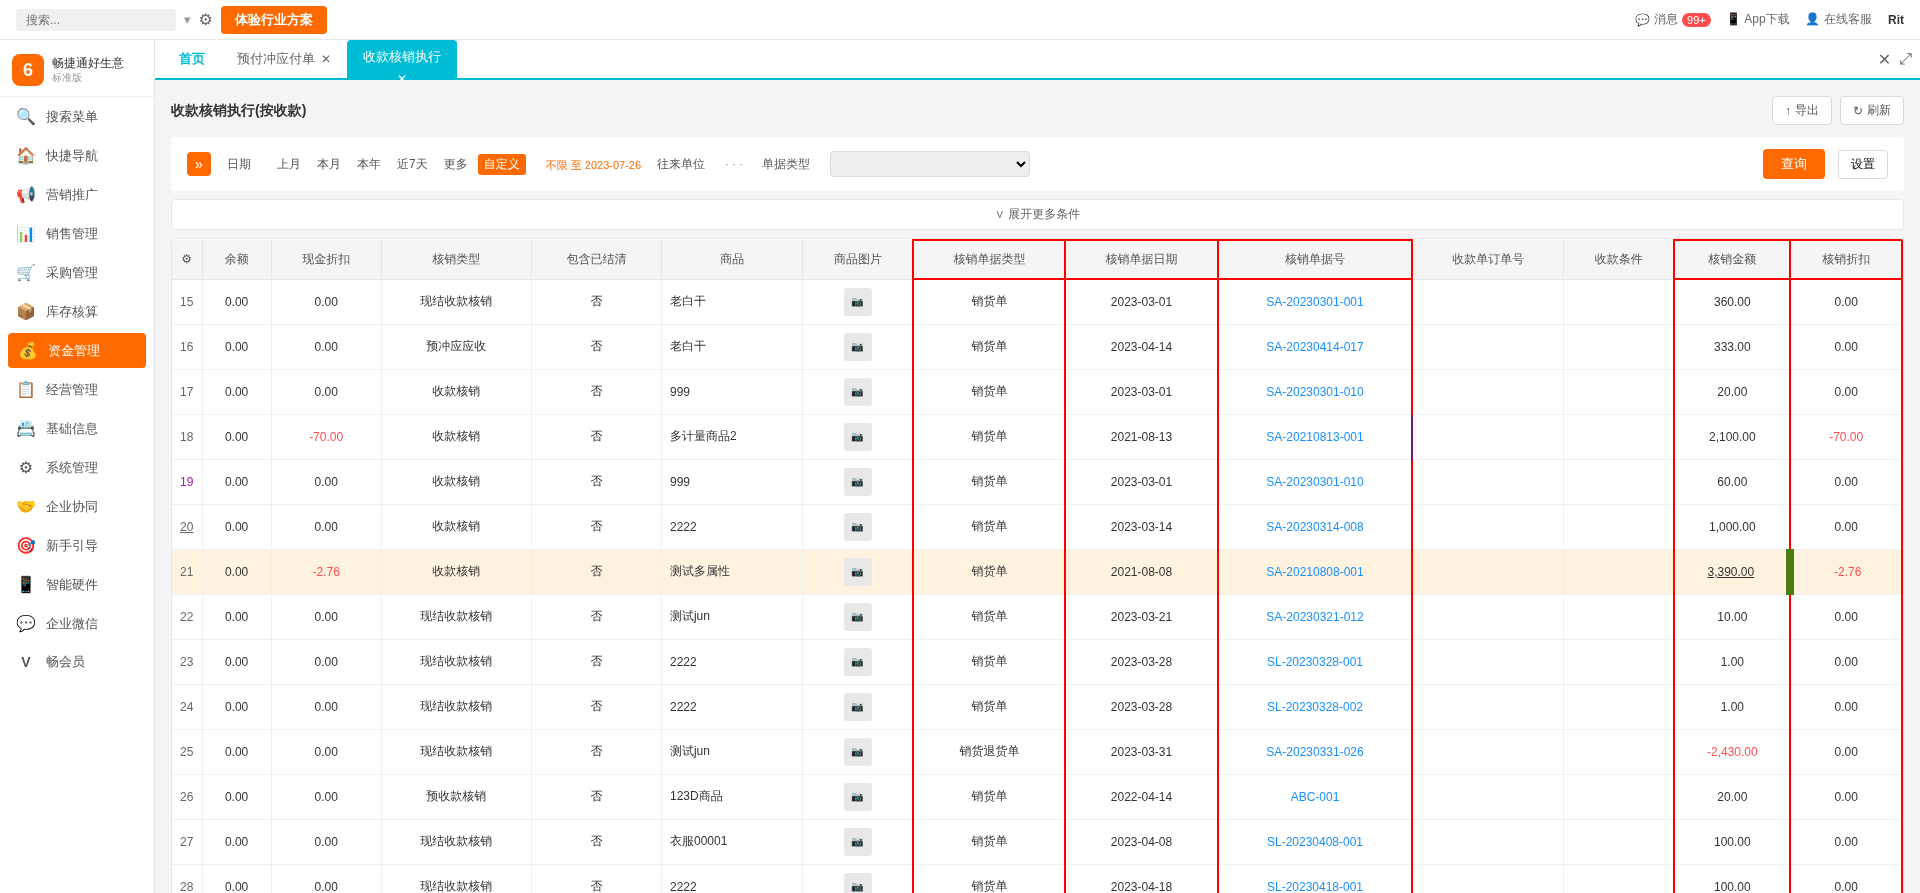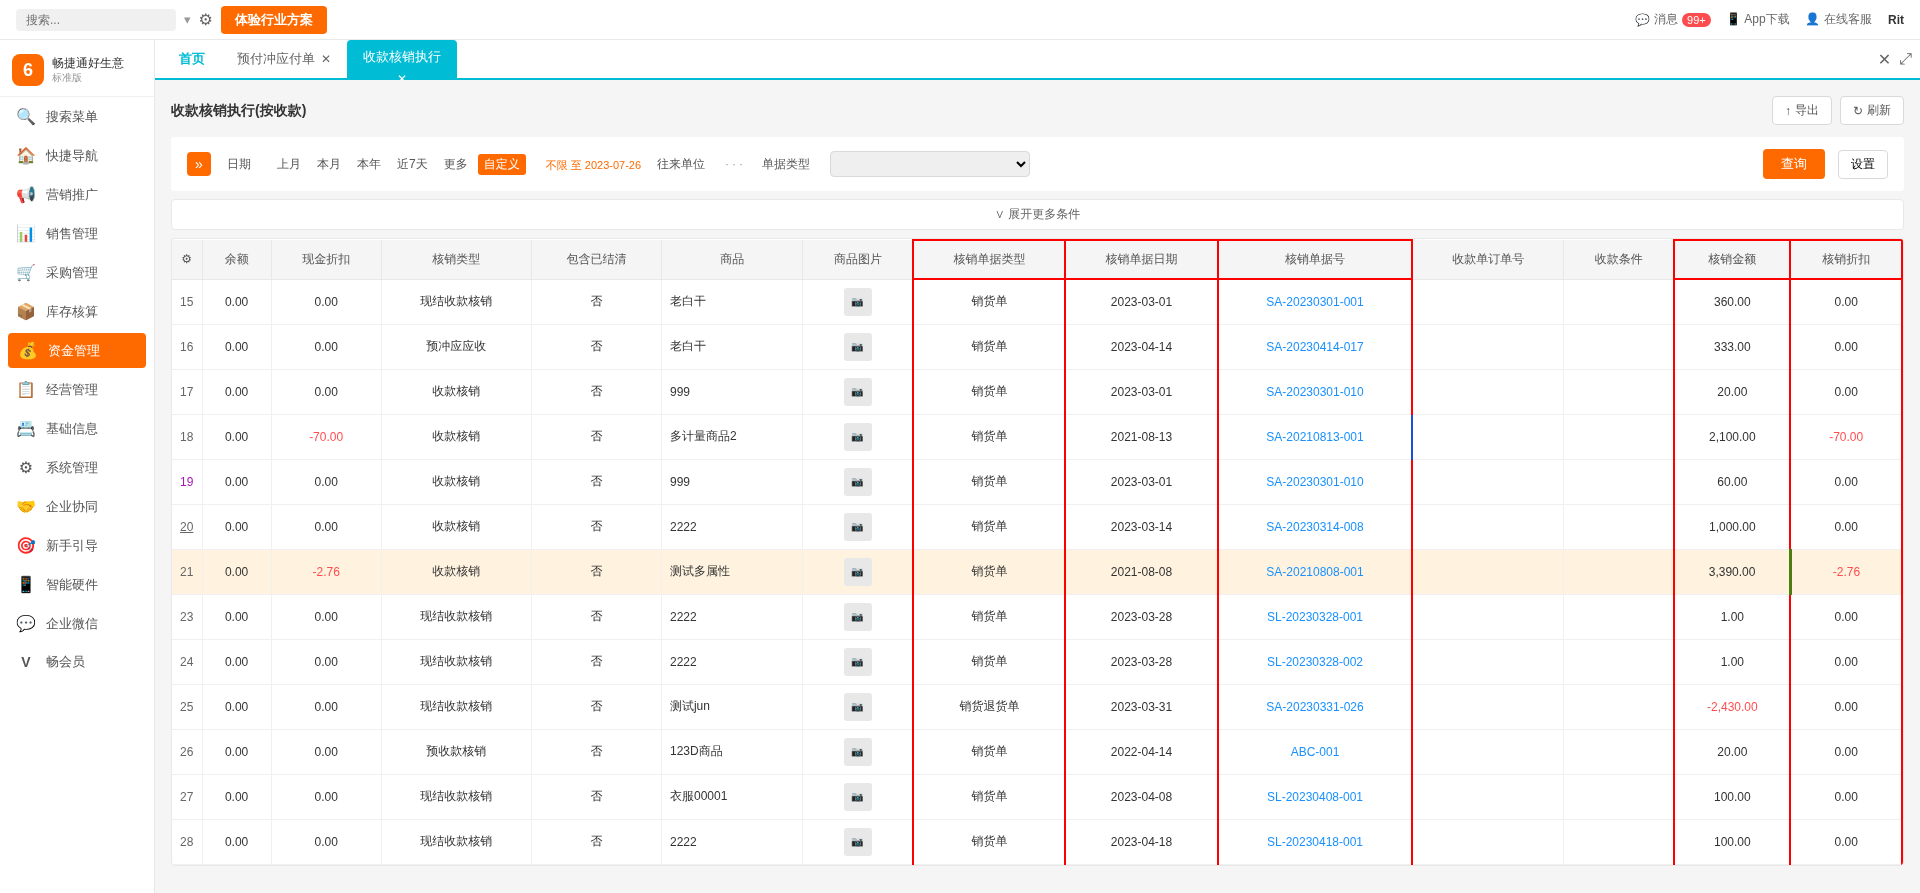--- a/index.html
+++ b/index.html
@@ -512,21 +512,21 @@
       <td>0.00</td>
       <td class="td-red">-70.00</td>
       <td>收款核销</td>
       <td>否</td>
       <td style="text-align:left;padding-left:8px;">多计量商品2</td>
       <td style="text-align:center;">
       <div style="width:28px;height:28px;background:#e8e8e8;margin:auto;border-radius:3px;display:flex;align-items:center;justify-content:center;font-size:10px;color:#999;">📷</div>
     </td>
       <td style="border-left:2px solid red;border-right:2px solid red;">销货单</td>
       <td style="border-left:2px solid red;border-right:2px solid red;">2021-08-13</td>
-      <td style="border-left:2px solid red;border-right:2px solid #1d4ed8;"><a class="td-link" href="#">SA-20210813-001</a></td>
+      <td style="border-left:2px solid red;border-right:2px solid #701a75;"><a class="td-link" href="#">SA-20210813-001</a></td>
       <td></td>
       <td></td>
       <td style="border-left:2px solid red;border-right:2px solid red;" class="">2,100.00</td>
       <td style="border-left:2px solid red;border-right:2px solid red;" class="td-red">-70.00</td>
     </tr>
                 <tr>
       <td style="color:#a21caf;">19</td>
       <td>0.00</td>
       <td class="">0.00</td>
       <td>收款核销</td>
@@ -569,22 +569,40 @@
       <td>否</td>
       <td style="text-align:left;padding-left:8px;">测试多属性</td>
       <td style="text-align:center;">
       <div style="width:28px;height:28px;background:#e8e8e8;margin:auto;border-radius:3px;display:flex;align-items:center;justify-content:center;font-size:10px;color:#999;">📷</div>
     </td>
       <td style="border-left:2px solid red;border-right:2px solid red;">销货单</td>
       <td style="border-left:2px solid red;border-right:2px solid red;">2021-08-08</td>
       <td style="border-left:2px solid red;border-right:2px solid red;"><a class="td-link" href="#">SA-20210808-001</a></td>
       <td></td>
       <td></td>
-      <td style="border-left:2px solid red;border-right:3px solid #4d7c0f;" class="">3,390.00</td>
+      <td style="border-left:2px solid red;border-right:8px solid #4d7c0f;text-decoration:underline;" class="">3,390.00</td>
       <td style="border-left:2px solid red;border-right:2px solid red;" class="td-red">-2.76</td>
+    </tr>
+                <tr>
+      <td style="color:#666;">22</td>
+      <td>0.00</td>
+      <td class="">0.00</td>
+      <td>现结收款核销</td>
+      <td>否</td>
+      <td style="text-align:left;padding-left:8px;">测试jun</td>
+      <td style="text-align:center;">
+      <div style="width:28px;height:28px;background:#e8e8e8;margin:auto;border-radius:3px;display:flex;align-items:center;justify-content:center;font-size:10px;color:#999;">📷</div>
+    </td>
+      <td style="border-left:2px solid red;border-right:2px solid red;">销货单</td>
+      <td style="border-left:2px solid red;border-right:2px solid red;">2023-03-21</td>
+      <td style="border-left:2px solid red;border-right:2px solid red;"><a class="td-link" href="#">SA-20230321-012</a></td>
+      <td></td>
+      <td></td>
+      <td style="border-left:2px solid red;border-right:2px solid red;" class="">10.00</td>
+      <td style="border-left:2px solid red;border-right:2px solid red;" class="">0.00</td>
     </tr>
                 <tr>
       <td style="color:#666;">23</td>
       <td>0.00</td>
       <td class="">0.00</td>
       <td>现结收款核销</td>
       <td>否</td>
       <td style="text-align:left;padding-left:8px;">2222</td>
       <td style="text-align:center;">
       <div style="width:28px;height:28px;background:#e8e8e8;margin:auto;border-radius:3px;display:flex;align-items:center;justify-content:center;font-size:10px;color:#999;">📷</div>

